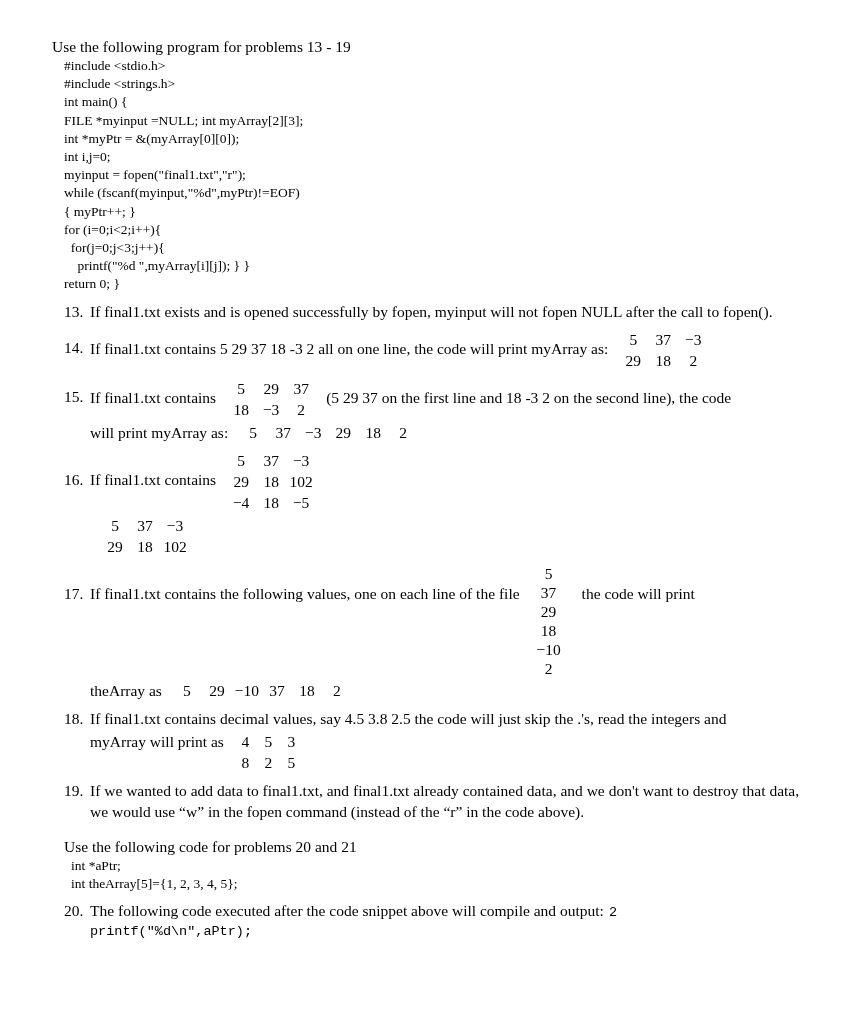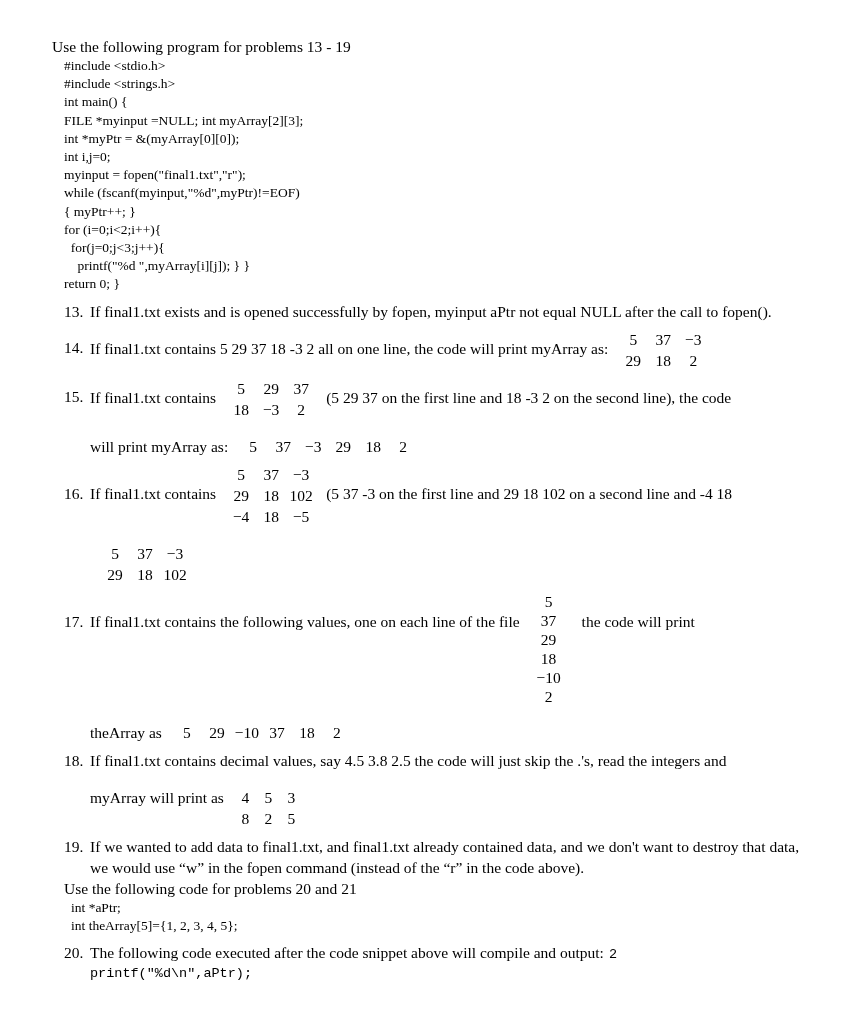--- a/index.html
+++ b/index.html
@@ -4,21 +4,21 @@
 <style>
   html, body { margin: 0; padding: 0; }
   body {
     width: 857px; height: 1024px; overflow: hidden;
     background: #ffffff; color: #000000;
     font-family: "Liberation Serif", "DejaVu Serif", serif;
     font-size: 15.5px; line-height: 21px;
   }
   .page { padding: 36px 40px 0 52px; }
 
-  .intro2 { margin-left: 12px; }
+  .intro2 { margin-left: 12px; margin-top: 14px; }
 
   .codeblock {
     font-family: Liberation Serif, serif;
     font-size: 13.5px; line-height: 18.2px; white-space: pre;
     margin-left: 12px;
   }
   .codeblock2 { margin-left: 19px; }
 
   .problem { margin-left: 12px; padding-left: 26px; margin-top: 7px; }
   .pnum { display: inline-block; width: 26px; margin-left: -26px; }
@@ -28,40 +28,40 @@
   .matrix.top  { vertical-align: top; }
   .mrow { display: flex; justify-content: center; }
   .mcell { min-width: 30px; text-align: center; }
   .matrix.tight .mcell { min-width: 23px; }
 
   .p17-line1 { display: flex; align-items: flex-start; }
   .p17-line1 .pad { padding-top: 19px; }
   .colmx { margin: 0 18px 0 14px; }
   .colmx .mrow { line-height: 19px; height: 19px; }
 
-  .pline2 { margin-top: 16px; }
+  .pline2 { margin-top: 2px; }
 
   .pcode, .answer {
     font-family: "Liberation Mono", "DejaVu Sans Mono", monospace;
     font-size: 13.5px; white-space: pre;
   }
   .pcode { line-height: 18px; }
   .answer { margin-left: 5px; }
 </style>
 </head>
 <body>
 
 <div class="page">
 
   <div class="intro">Use the following program for problems 13 - 19</div>
 
   <div class="codeblock"><div>#include &lt;stdio.h&gt;</div><div>#include &lt;strings.h&gt;</div><div>int main() {</div><div>FILE *myinput =NULL; int myArray[2][3];</div><div>int *myPtr = &amp;(myArray[0][0]);</div><div>int i,j=0;</div><div>myinput = fopen("final1.txt","r");</div><div>while (fscanf(myinput,"%d",myPtr)!=EOF)</div><div>{ myPtr++; }</div><div>for (i=0;i&lt;2;i++){</div><div>  for(j=0;j&lt;3;j++){</div><div>    printf("%d ",myArray[i][j]); } }</div><div>return 0; }</div></div>
 
   <div class="problem">
-    <span class="pnum">13.</span><span>If final1.txt exists and is opened successfully by fopen, myinput aPtr not equal NULL after the call to fopen().</span>
+    <span class="pnum">13.</span><span>If final1.txt exists and is opened successfully by fopen, myinput will not fopen NULL after the call to fopen().</span>
   </div>
 
   <div class="problem">
     <span class="pnum">14.</span><span>If final1.txt contains 5 29 37 18 -3 2 all on one line, the code will print myArray as:</span><span class="matrix">
         <div class="mrow">
           <span class="mcell">5</span>
           <span class="mcell">37</span>
           <span class="mcell">−3</span>
         </div>
         <div class="mrow">
@@ -112,21 +112,21 @@
           <div class="mrow">
             <span class="mcell">29</span>
             <span class="mcell">18</span>
             <span class="mcell">102</span>
           </div>
           <div class="mrow">
             <span class="mcell">−4</span>
             <span class="mcell">18</span>
             <span class="mcell">−5</span>
           </div>
-        </span><span>(5 37 -3 on the first line and 29 18 102 on a second line and -4 18</span>
+        </span>
     </div>
     <div class="pline2">
       <span class="matrix">
           <div class="mrow">
             <span class="mcell">5</span>
             <span class="mcell">37</span>
             <span class="mcell">−3</span>
           </div>
           <div class="mrow">
             <span class="mcell">29</span>

